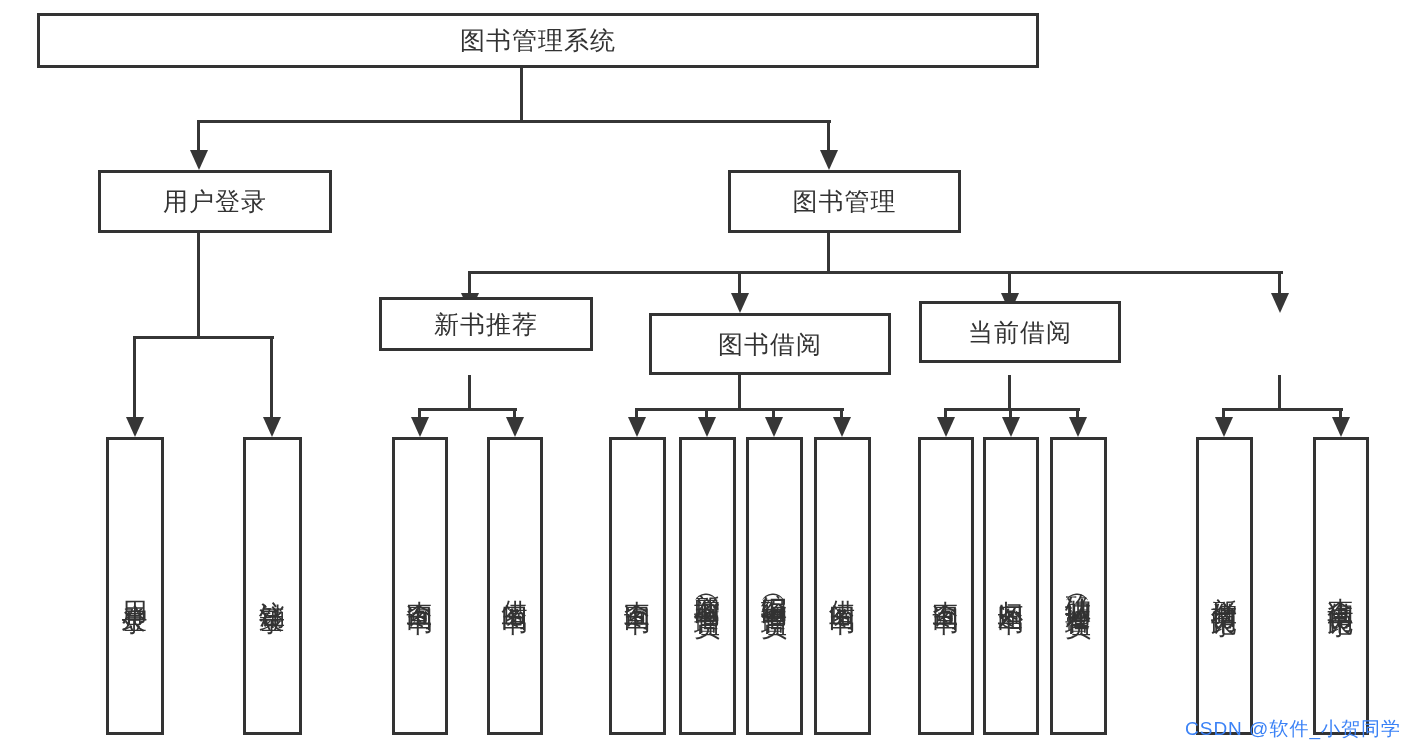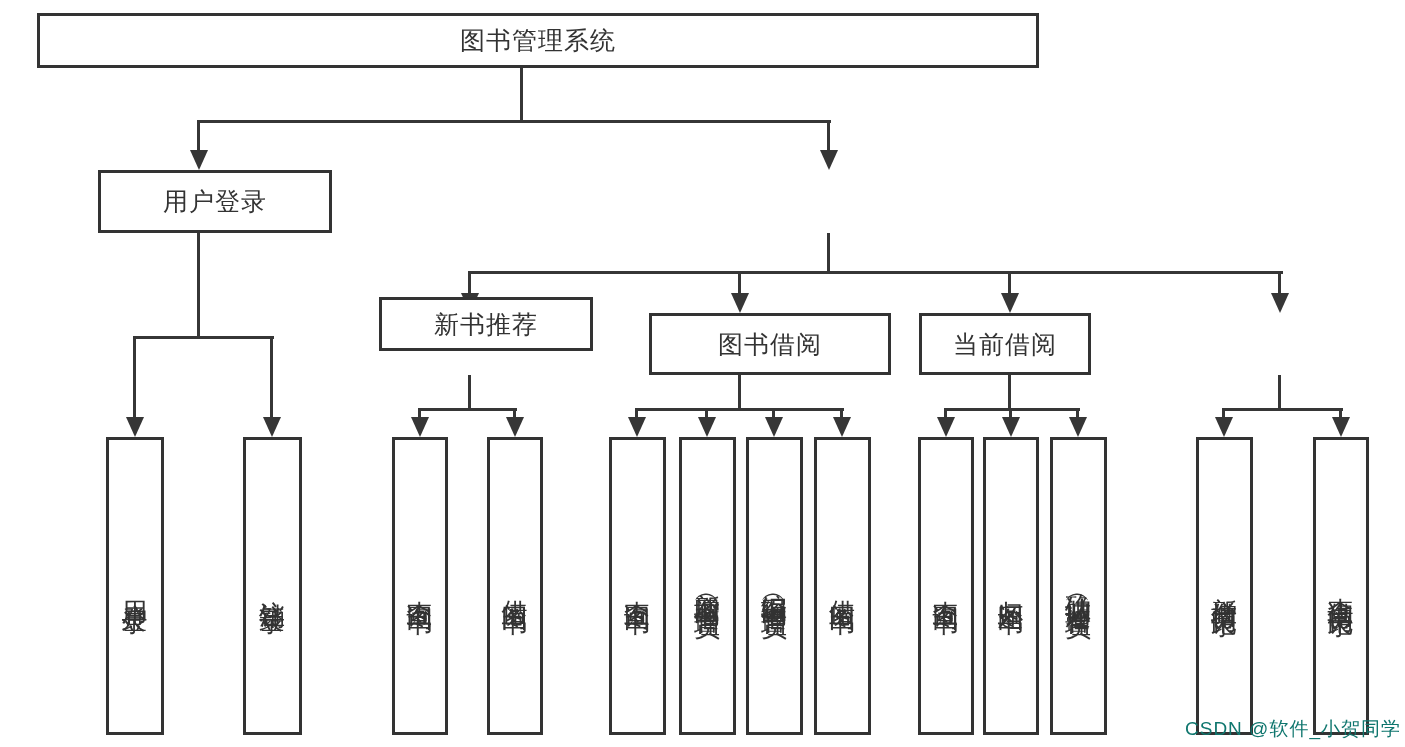--- a/index.html
+++ b/index.html
@@ -6,38 +6,39 @@
   .canvas{position:relative;width:1405px;height:747px;background:#ffffff;overflow:hidden;
           font-family:"Liberation Sans","DejaVu Sans",sans-serif;}
   .box{position:absolute;box-sizing:border-box;border:3px solid #333333;background:#ffffff;
        display:flex;align-items:center;justify-content:center;color:#333333;}
   .hbox{font-size:25px;letter-spacing:1px;margin-left:16px;}
   .vbox{writing-mode:vertical-rl;text-orientation:mixed;font-size:26px;letter-spacing:3px;
         line-height:1;text-align:center;}
   .ln{position:absolute;background:#363636;}
   .ah{position:absolute;width:0;height:0;border-left:9px solid transparent;
       border-right:9px solid transparent;border-top:20px solid #363636;}
-  .watermark{position:absolute;left:1185px;top:716px;font-size:19px;color:#0f766e;
+  .watermark{position:absolute;left:1185px;top:716px;font-size:19px;color:#3b82f6;
              letter-spacing:1px;white-space:nowrap;}
 </style>
 </head>
 <body>
 
 <div class="canvas">
 
   <div class="box hbox" style="left:21px;top:13px;width:1002px;height:55px">图书管理系统</div>
 
   <div class="ln" style="left:520px;top:68px;width:3px;height:55px"></div>
   <div class="ln" style="left:197px;top:120px;width:634px;height:3px"></div>
   <div class="ln" style="left:197px;top:120px;width:3px;height:32px"></div>
   <div class="ah" style="left:190px;top:150px"></div>
   <div class="ln" style="left:827px;top:120px;width:3px;height:32px"></div>
   <div class="ah" style="left:820px;top:150px"></div>
 
   <div class="box hbox" style="left:82px;top:170px;width:234px;height:63px">用户登录</div>
+  <div class="box hbox" style="left:712px;top:170px;width:233px;height:63px">图书管理</div>
 
   <div class="ln" style="left:197px;top:233px;width:3px;height:106px"></div>
   <div class="ln" style="left:133px;top:336px;width:141px;height:3px"></div>
   <div class="ln" style="left:133px;top:336px;width:3px;height:83px"></div>
   <div class="ah" style="left:126px;top:417px"></div>
   <div class="ln" style="left:270px;top:336px;width:3px;height:83px"></div>
   <div class="ah" style="left:263px;top:417px"></div>
 
   <div class="ln" style="left:827px;top:233px;width:3px;height:41px"></div>
   <div class="ln" style="left:468px;top:271px;width:815px;height:3px"></div>
@@ -45,21 +46,21 @@
   <div class="ah" style="left:461px;top:293px"></div>
   <div class="ln" style="left:738px;top:271px;width:3px;height:24px"></div>
   <div class="ah" style="left:731px;top:293px"></div>
   <div class="ln" style="left:1008px;top:271px;width:3px;height:24px"></div>
   <div class="ah" style="left:1001px;top:293px"></div>
   <div class="ln" style="left:1278px;top:271px;width:3px;height:24px"></div>
   <div class="ah" style="left:1271px;top:293px"></div>
 
   <div class="box hbox" style="left:363px;top:297px;width:214px;height:54px">新书推荐</div>
   <div class="box hbox" style="left:633px;top:313px;width:242px;height:62px">图书借阅</div>
-  <div class="box hbox" style="left:903px;top:313px;width:172px;height:62px">当前借阅</div>
+  <div class="box hbox" style="left:903px;top:301px;width:202px;height:62px">当前借阅</div>
 
   <div class="ln" style="left:468px;top:375px;width:3px;height:36px"></div>
   <div class="ln" style="left:418px;top:408px;width:99px;height:3px"></div>
   <div class="ln" style="left:418px;top:408px;width:3px;height:11px"></div>
   <div class="ah" style="left:411px;top:417px"></div>
   <div class="ln" style="left:513px;top:408px;width:3px;height:11px"></div>
   <div class="ah" style="left:506px;top:417px"></div>
 
   <div class="ln" style="left:738px;top:375px;width:3px;height:36px"></div>
   <div class="ln" style="left:635px;top:408px;width:209px;height:3px"></div>

